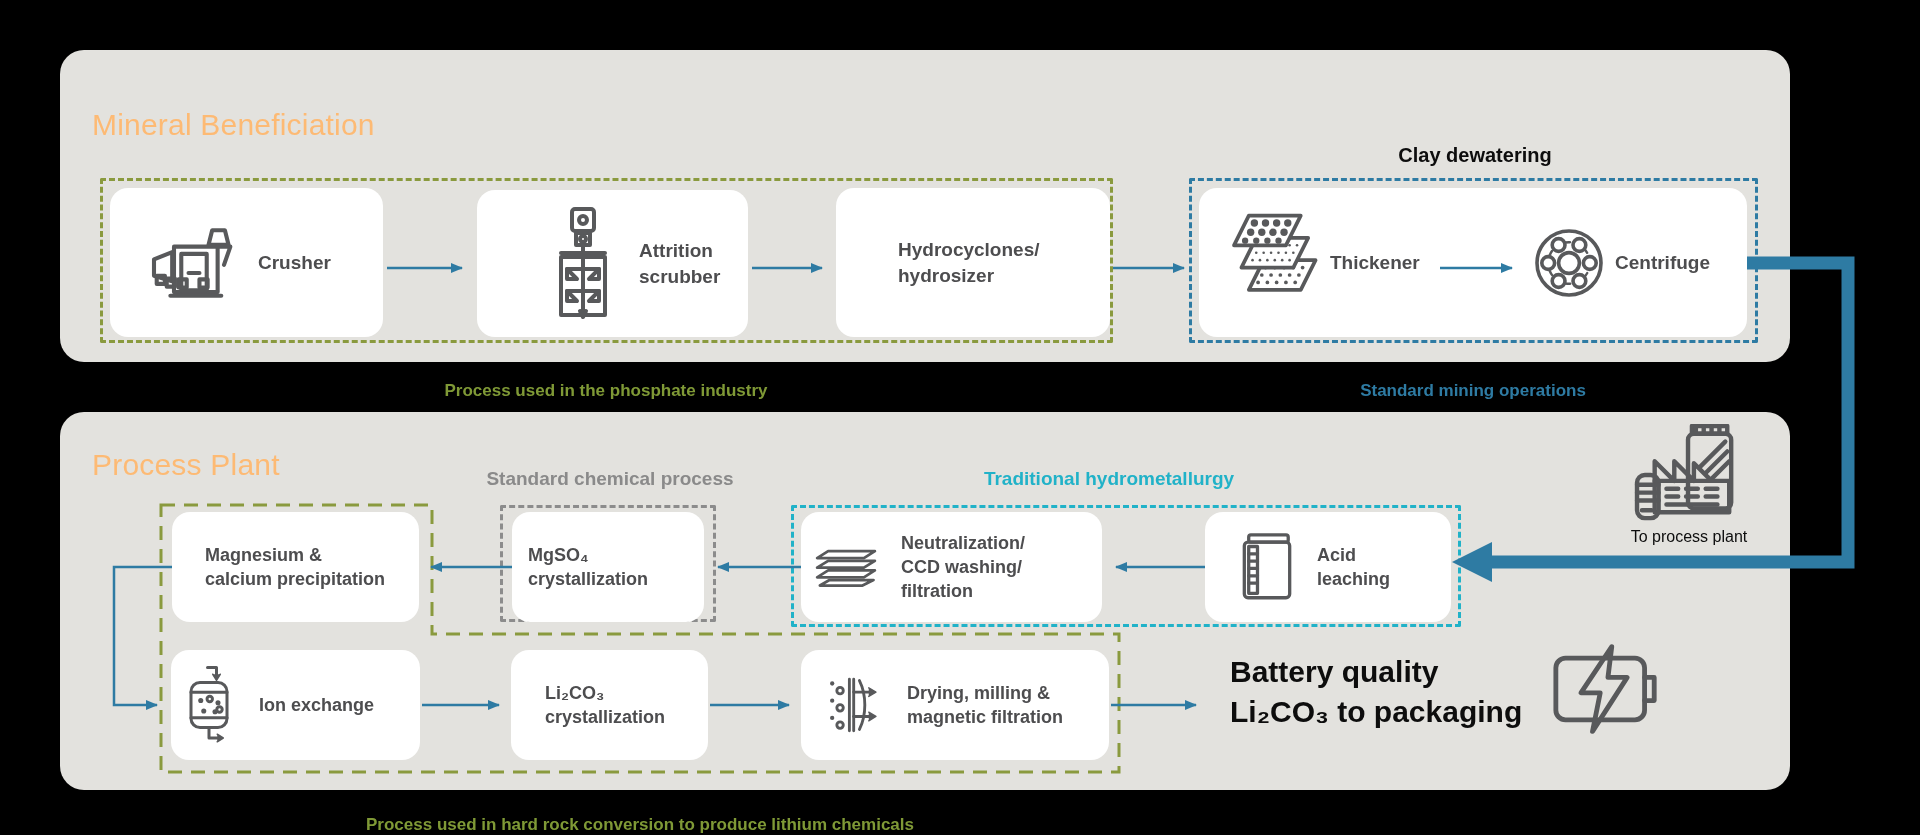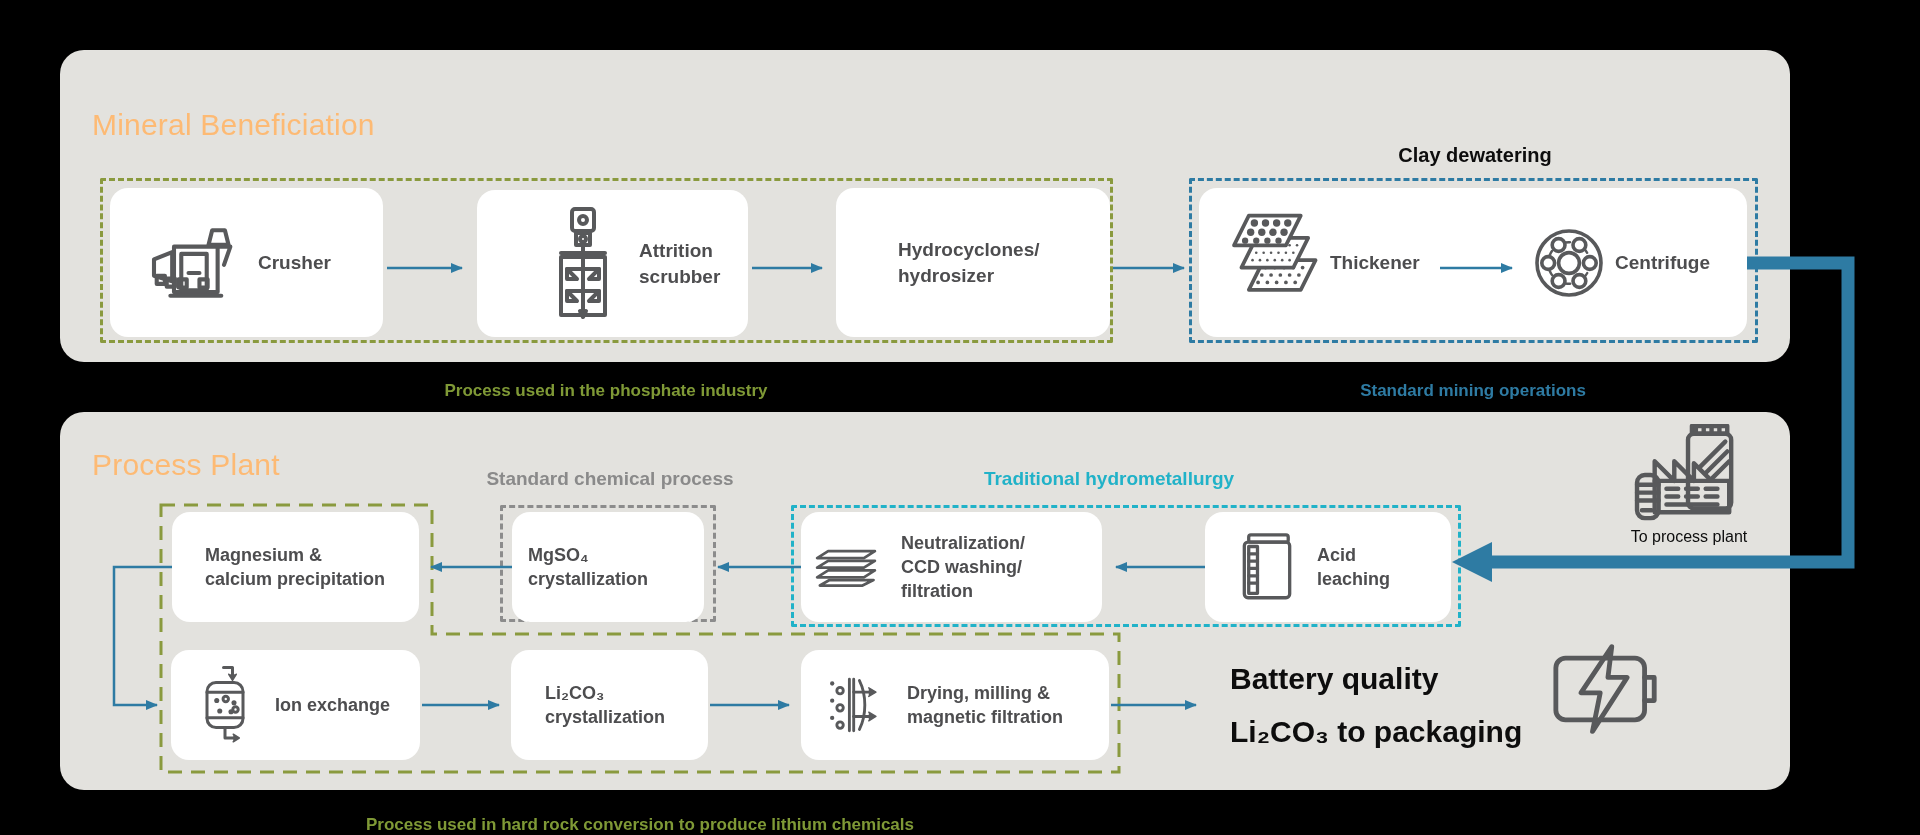--- a/index.html
+++ b/index.html
@@ -10,21 +10,21 @@
   .dashrect{position:absolute;border:3px dashed;border-radius:2px;}
   .cap{position:absolute;font-weight:700;text-align:center;font-size:17px;white-space:nowrap;margin-top:36px;}
   .seccap{position:absolute;font-weight:700;text-align:center;font-size:19px;white-space:nowrap;}
   .pbox{position:absolute;background:#fff;border-radius:18px;display:flex;align-items:center;box-sizing:border-box;padding-left:16px;}
   .blabel{font-weight:700;color:#4d4d4f;font-size:19px;line-height:26px;white-space:pre-line;}
   .sm .blabel,.blabel.sm{font-size:18px;line-height:24px;}
   .iconwrap{flex:0 0 auto;display:flex;align-items:center;justify-content:center;}
   .abs{position:absolute;}
   svg.lineart{stroke:#58595b;fill:none;stroke-linecap:round;stroke-linejoin:round;}
   .arrowlayer{position:absolute;left:0;top:0;pointer-events:none;}
-  .bigtext{position:absolute;font-weight:700;color:#0d0d0d;font-size:30px;line-height:53px;white-space:pre-line;}
+  .bigtext{position:absolute;font-weight:700;color:#0d0d0d;font-size:30px;line-height:40px;white-space:pre-line;}
   .smallbold{position:absolute;font-weight:400;color:#0d0d0d;font-size:16px;text-align:center;white-space:nowrap;}
 </style>
 </head>
 <body>
 
 <div class="stage">
 
   <div class="panel" style="left:60px;top:50px;width:1730px;height:312px;"></div>
 
   <div class="ptitle" style="left:92px;top:108px;">Mineral Beneficiation</div>
@@ -200,21 +200,21 @@
         <rect x="16" y="2" width="54" height="10" rx="3"></rect>
         <rect x="10" y="12" width="62" height="76" rx="5"></rect>
         <rect x="16" y="18" width="12" height="64"></rect>
         <path d="M16,28 H28 M16,38 H28 M16,48 H28 M16,58 H28 M16,68 H28"></path>
       </svg>
     </span>
     <span class="blabel">Acid
 leaching</span>
   </div>
 
-  <div class="pbox sm" style="left:171px;top:650px;width:249px;height:110px;padding-left:30px;gap:20px;">
+  <div class="pbox sm" style="left:171px;top:650px;width:249px;height:110px;padding-left:14px;gap:20px;">
     <span class="iconwrap">
       <svg class="lineart" width="54" height="92" viewBox="0 0 72 104" stroke-width="4">
         <path d="M30,2 H42 V12"></path>
           <path d="M37,11 L42,19 L47,11" fill="#58595b" stroke-width="2"></path>
         <rect x="8" y="22" width="48" height="60" rx="12"></rect>
         <path d="M8,35 H56 M8,69 H56"></path>
         <g fill="#58595b" stroke="none">
           <circle cx="21" cy="46" r="3.4"></circle>
             <circle cx="44" cy="49" r="3.4"></circle>
             <circle cx="25" cy="60" r="3.4"></circle>

